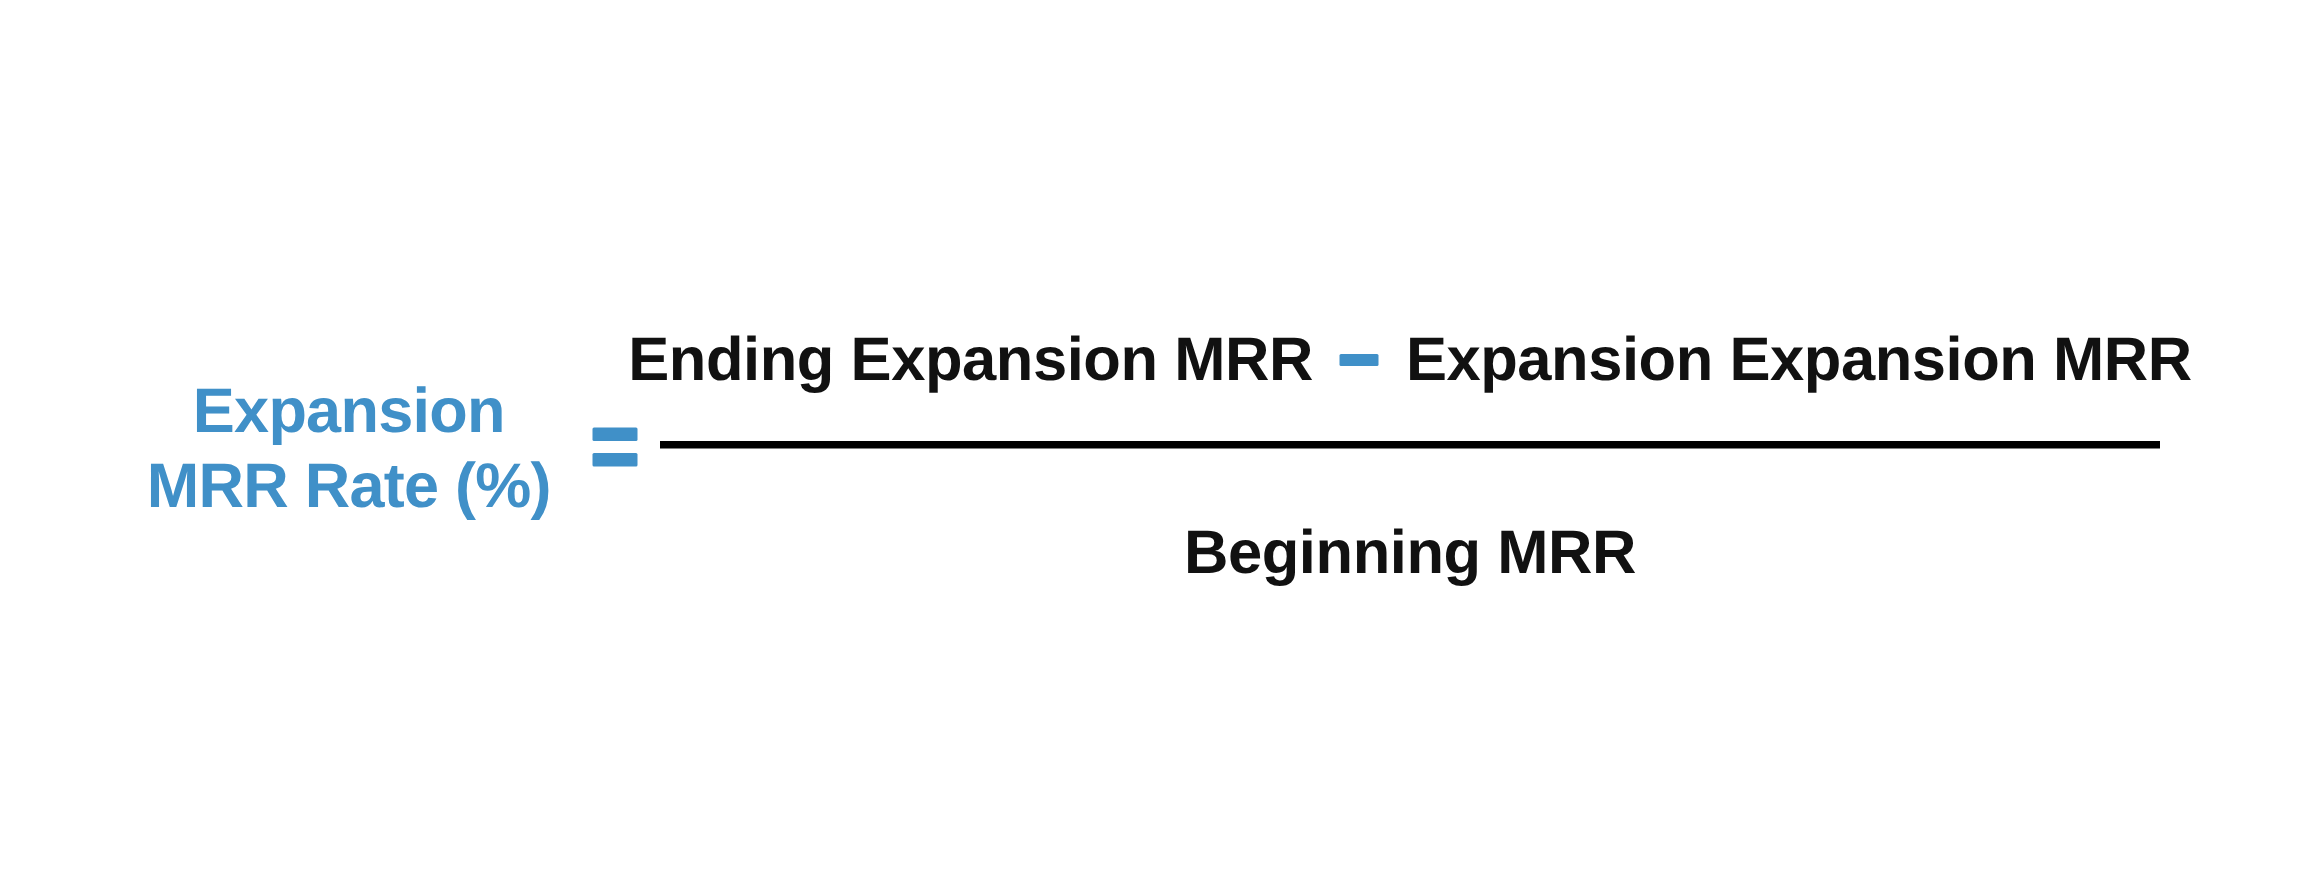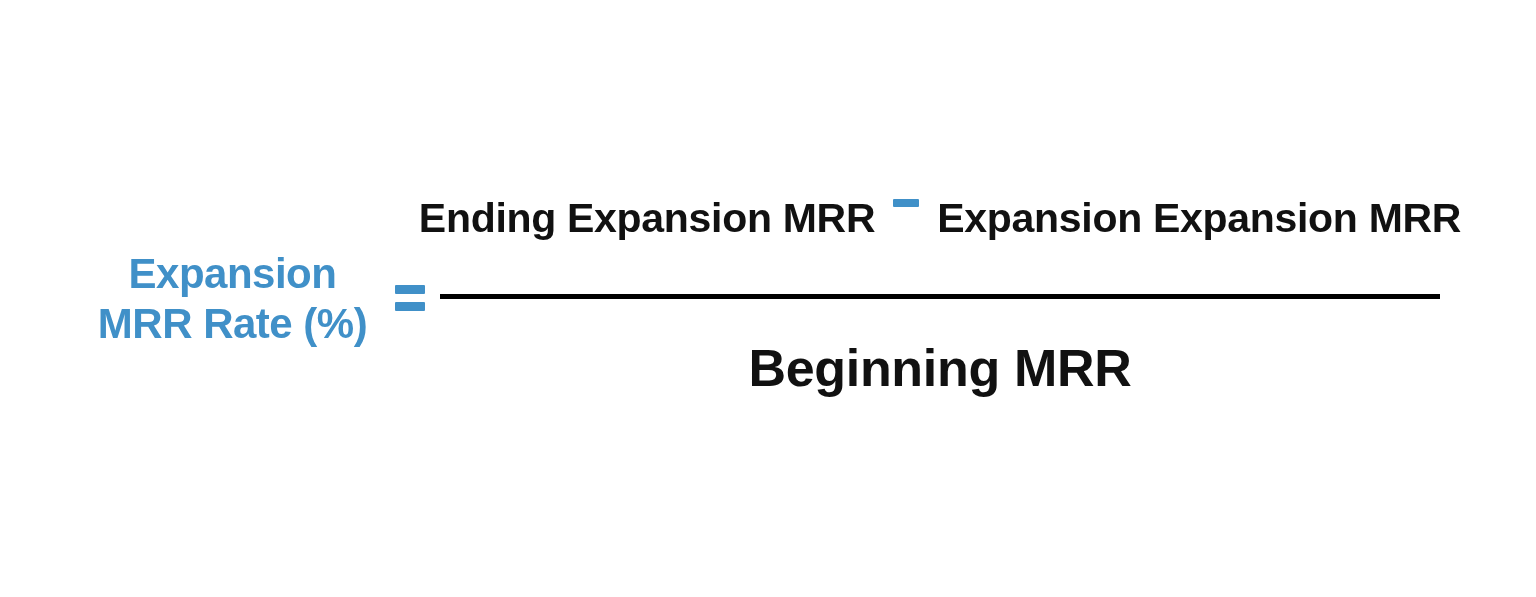--- a/index.html
+++ b/index.html
@@ -65,21 +65,21 @@
   .fraction {
     position: absolute;
     left: 440px;
     top: 198px;
     width: 1000px;
   }
 
   .numerator {
     height: 82px;
     display: flex;
-    align-items: flex-start;
+    align-items: center;
     justify-content: center;
     white-space: nowrap;
   }
   .num-term {
     color: #111111;
     font-family: "Liberation Sans", sans-serif;
     font-weight: bold;
     font-size: 41px;
     letter-spacing: -0.3px;
     line-height: 1;
@@ -107,21 +107,21 @@
     height: 86px;
     display: flex;
     align-items: center;
     justify-content: center;
     margin-top: 8px;
   }
   .den-term {
     color: #111111;
     font-family: "Liberation Sans", sans-serif;
     font-weight: bold;
-    font-size: 52px;
+    font-size: 41px;
     letter-spacing: -0.3px;
     line-height: 1;
     white-space: nowrap;
     margin-top: 36px;
   }
 </style>
 </head>
 <body>
 
 <div class="formula-canvas">

